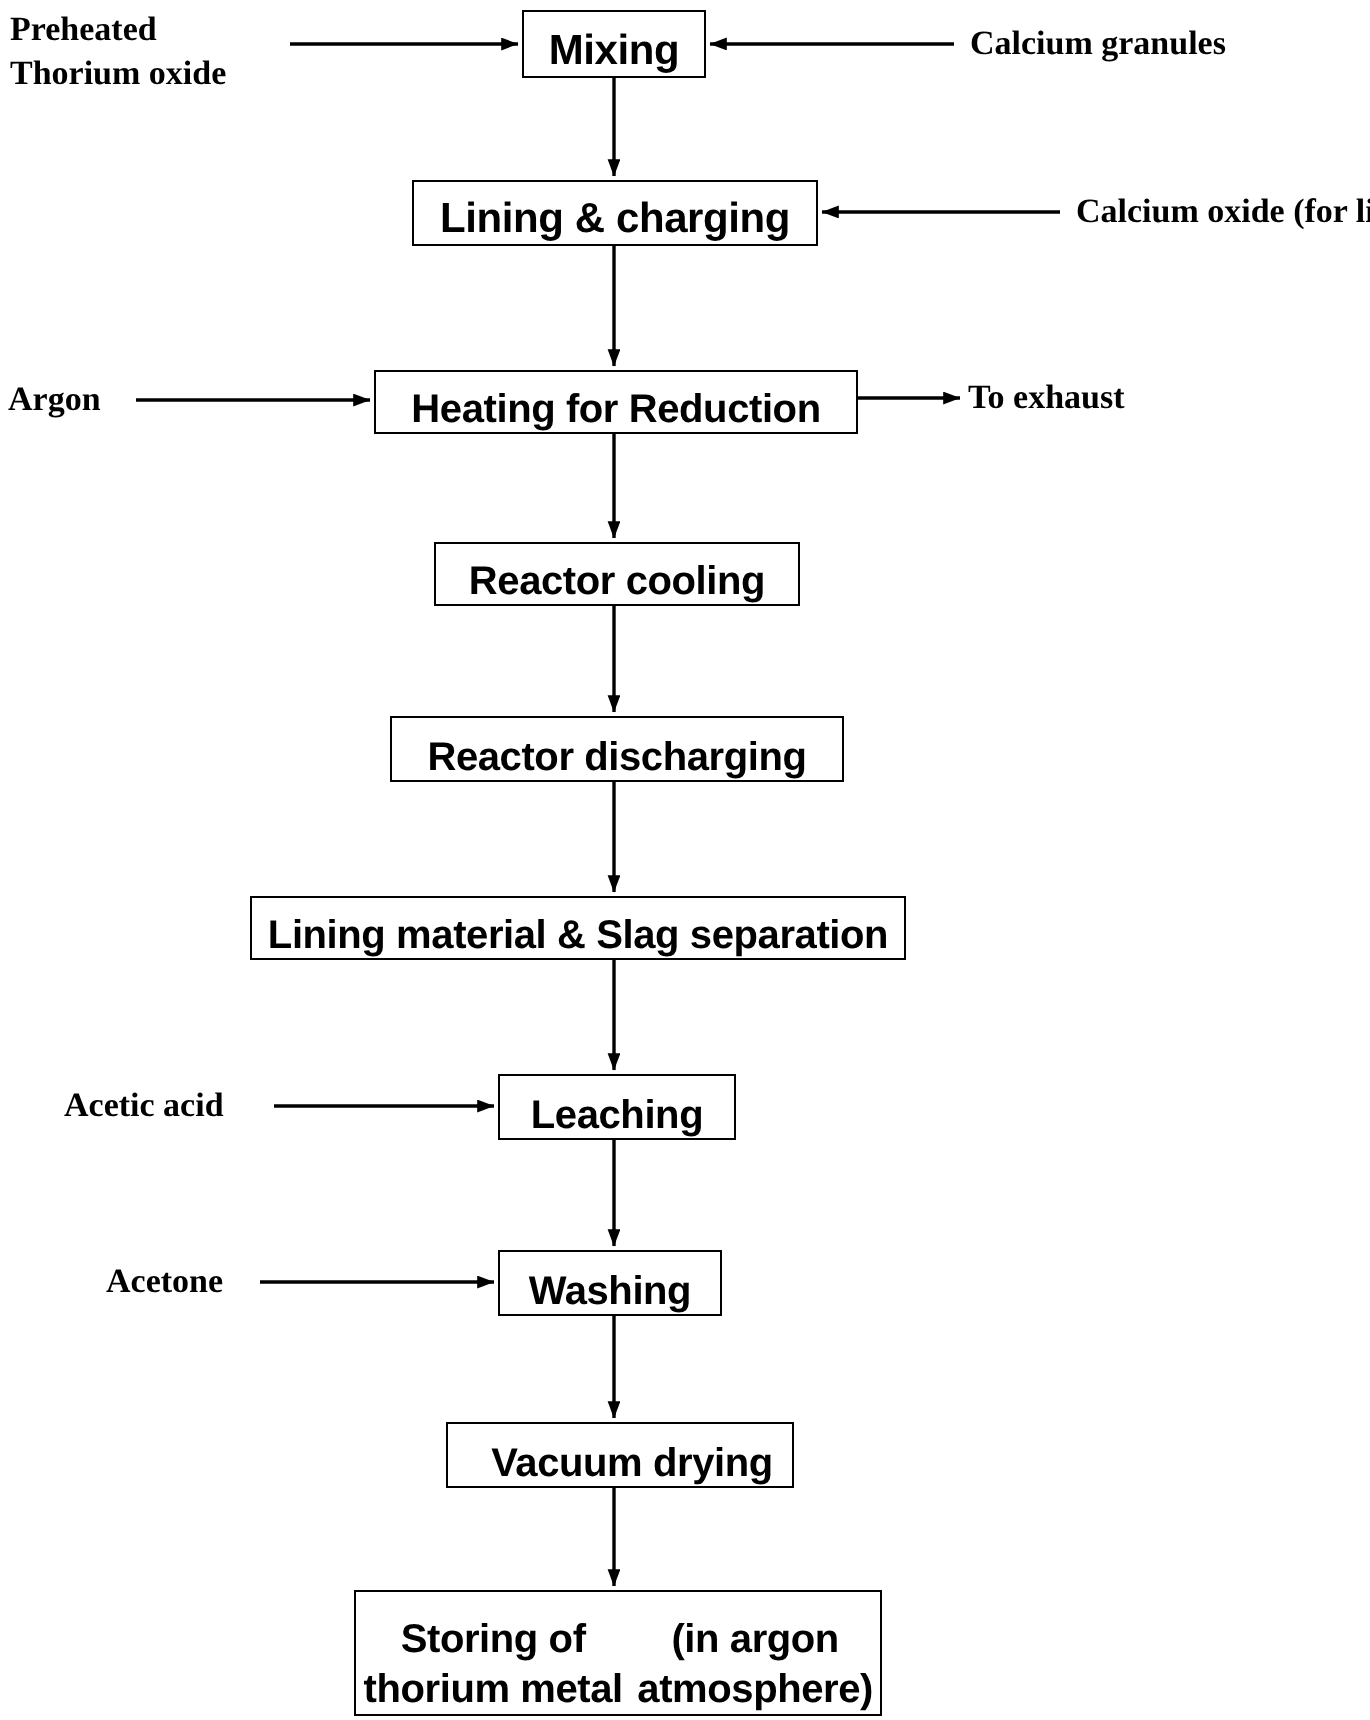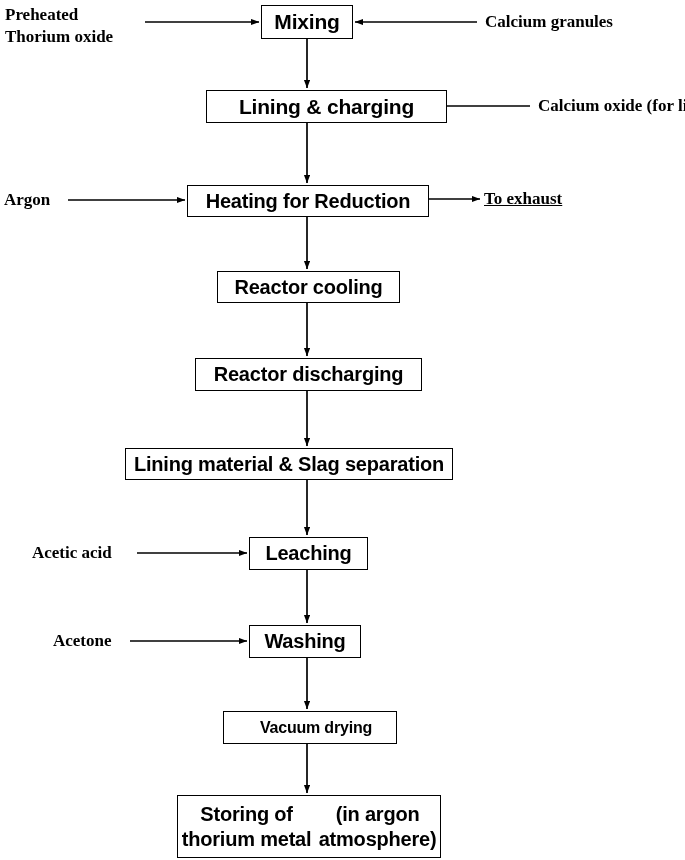--- a/index.html
+++ b/index.html
@@ -24,21 +24,21 @@
   }
   .proc-box {
     position: absolute;
     box-sizing: border-box;
     border: 1.7px solid #000000;
     background: #ffffff;
     color: #000000;
     font-family: "Liberation Sans", sans-serif;
     font-weight: bold;
     display: flex;
-    align-items: center;
+    align-items: flex-end;
     justify-content: center;
     text-align: center;
     line-height: 1.12;
     letter-spacing: -0.2px;
     white-space: nowrap;
   }
   .proc-box.two-line {
     flex-direction: row;
     white-space: normal;
     line-height: 1.22;
@@ -83,21 +83,21 @@
       <line x1="429" y1="199" x2="480" y2="199" marker-end="url(#arrow)"></line>
       <line x1="137" y1="553" x2="247" y2="553" marker-end="url(#arrow)"></line>
       <line x1="130" y1="641" x2="247" y2="641" marker-end="url(#arrow)"></line>
     </g>
   </svg>
 
   <div class="proc-box" style="left:261px; top:5px;   width:92px;  height:34px; font-size:21px;">
     <span>Mixing</span>
   </div>
 
-  <div class="proc-box" style="left:206px; top:90px;  width:241px; height:33px; font-size:21px;">
+  <div class="proc-box" style="left:206px; top:90px;  width:203px; height:33px; font-size:21px;">
     <span>Lining &amp; charging</span>
   </div>
 
   <div class="proc-box" style="left:187px; top:185px; width:242px; height:32px; font-size:20px;">
     <span>Heating for Reduction</span>
   </div>
 
   <div class="proc-box" style="left:217px; top:271px; width:183px; height:32px; font-size:20px;">
     <span>Reactor cooling</span>
   </div>
@@ -111,39 +111,39 @@
   </div>
 
   <div class="proc-box" style="left:249px; top:537px; width:119px; height:33px; font-size:20px;">
     <span>Leaching</span>
   </div>
 
   <div class="proc-box" style="left:249px; top:625px; width:112px; height:33px; font-size:20px;">
     <span>Washing</span>
   </div>
 
-  <div class="proc-box" style="left:223px; top:711px; width:174px; height:33px; font-size:16px;padding-left:12px;">
+  <div class="proc-box" style="left:223px; top:711px; width:174px; height:33px; font-size:20px;padding-left:12px;">
     <span>Vacuum drying</span>
   </div>
 
   <div class="proc-box two-line" style="left:177px; top:795px; width:264px; height:63px; font-size:20px;">
     <span>Storing of thorium metal</span>
     <span>(in argon atmosphere)</span>
   </div>
 
   <div class="side-label" style="left:5px; top:4px;">
     <div>Preheated</div>
     <div>Thorium oxide</div>
   </div>
 
   <div class="side-label" style="left:485px; top:11px;">Calcium granules</div>
 
   <div class="side-label" style="left:538px; top:95px;">Calcium oxide (for lining)</div>
 
   <div class="side-label" style="left:4px; top:189px;">Argon</div>
 
-  <div class="side-label" style="left:484px; top:188px;text-decoration:underline;">To exhaust</div>
+  <div class="side-label" style="left:484px; top:188px;">To exhaust</div>
 
   <div class="side-label" style="left:32px; top:542px;">Acetic acid</div>
 
   <div class="side-label" style="left:53px; top:630px;">Acetone</div>
 
 </div>
 
 </body></html>

